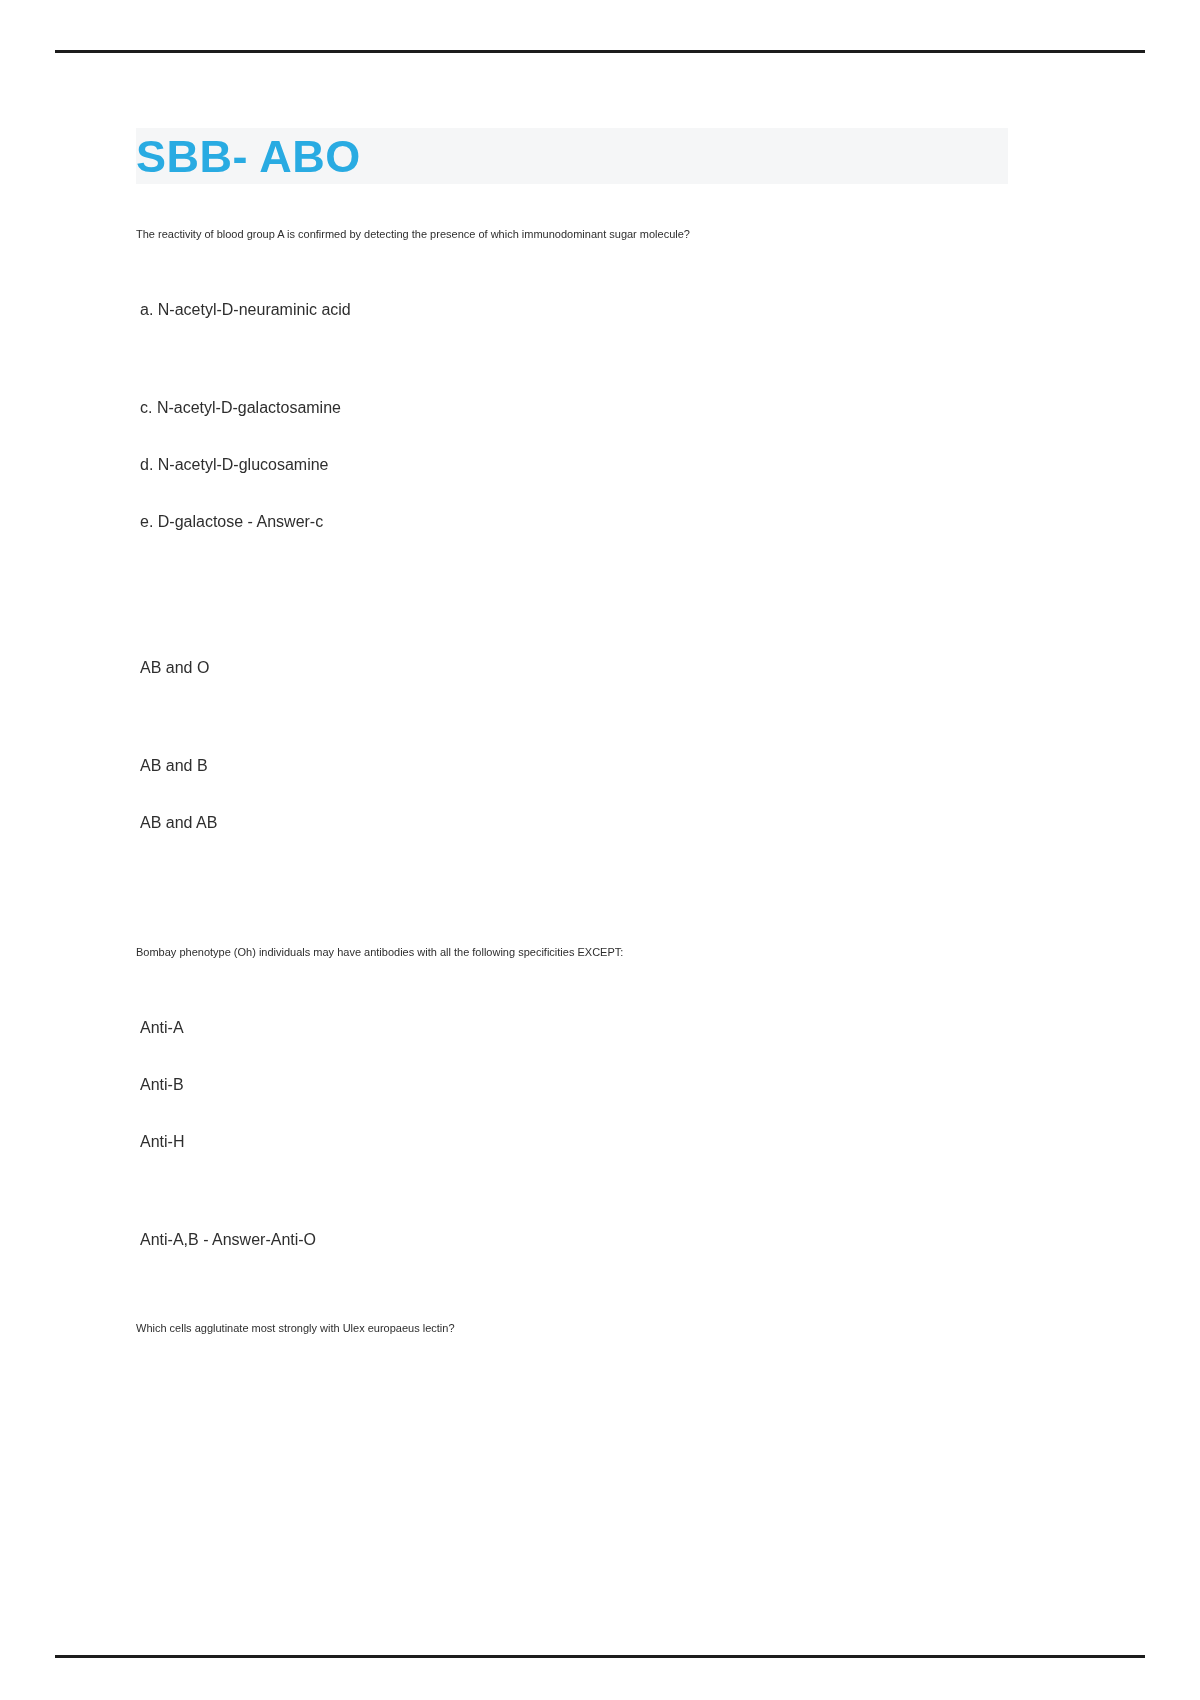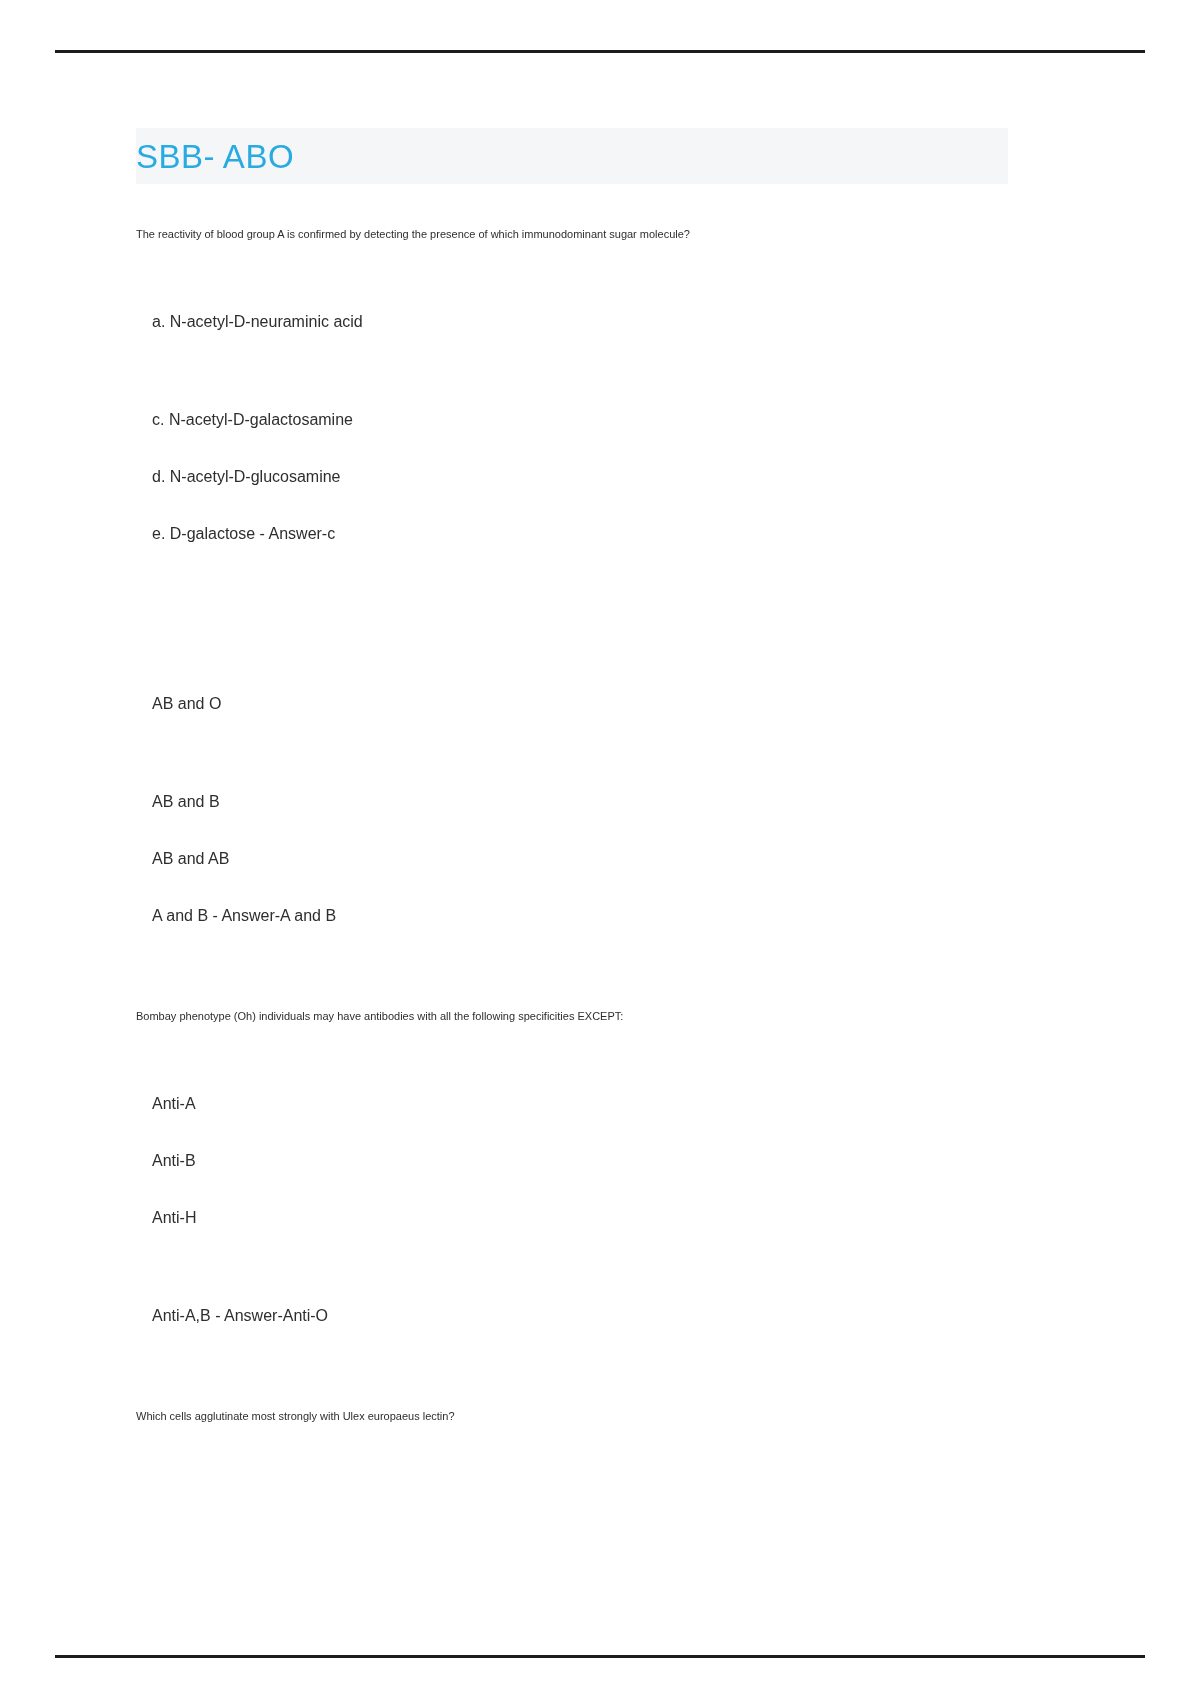--- a/index.html
+++ b/index.html
@@ -53,40 +53,40 @@
     background: #f5f6f7;
     width: 872px;
     height: 56px;
     display: flex;
     align-items: center;
     margin-bottom: 42px;
   }
 
   .doc-title {
     font-family: "Liberation Sans", sans-serif;
-    font-size: 33px;
-    font-weight: normal;
+    font-size: 45px;
+    font-weight: bold;
     color: #29abe2;
     letter-spacing: 0.5px;
     line-height: 1;
     margin: 0;
     padding: 0;
   }
 
   .question {
     font-size: 11px;
     line-height: 1.62;
     color: #2e2e2e;
     max-width: 870px;
     margin: 0;
   }
 
   .options {
     list-style: none;
-    margin: 12px;
+    margin: 0;
     padding: 0;
   }
 
   .option {
     font-size: 16px;
     line-height: 1;
     color: #2e2e2e;
     padding-left: 4px;
   }
 
@@ -130,21 +130,20 @@
     <div class="qblock">
       <div class="gap-q-to-opts"></div>
       <ul class="options">
         <li class="option">AB and O</li>
         <div class="opt-gap"></div>
         <div class="opt-gap"></div>
         <li class="option">AB and B</li>
         <div class="opt-gap"></div>
         <li class="option">AB and AB</li>
         <div class="opt-gap"></div>
-        <li class="option">A and B - Answer-A and B</li>
       </ul>
     </div>
 
     <div class="gap-block"></div>
 
     <div class="qblock">
       <p class="question">Bombay phenotype (Oh) individuals may have antibodies with all the following specificities EXCEPT:</p>
       <div class="gap-q-to-opts"></div>
       <ul class="options">
         <li class="option">Anti-A</li>

